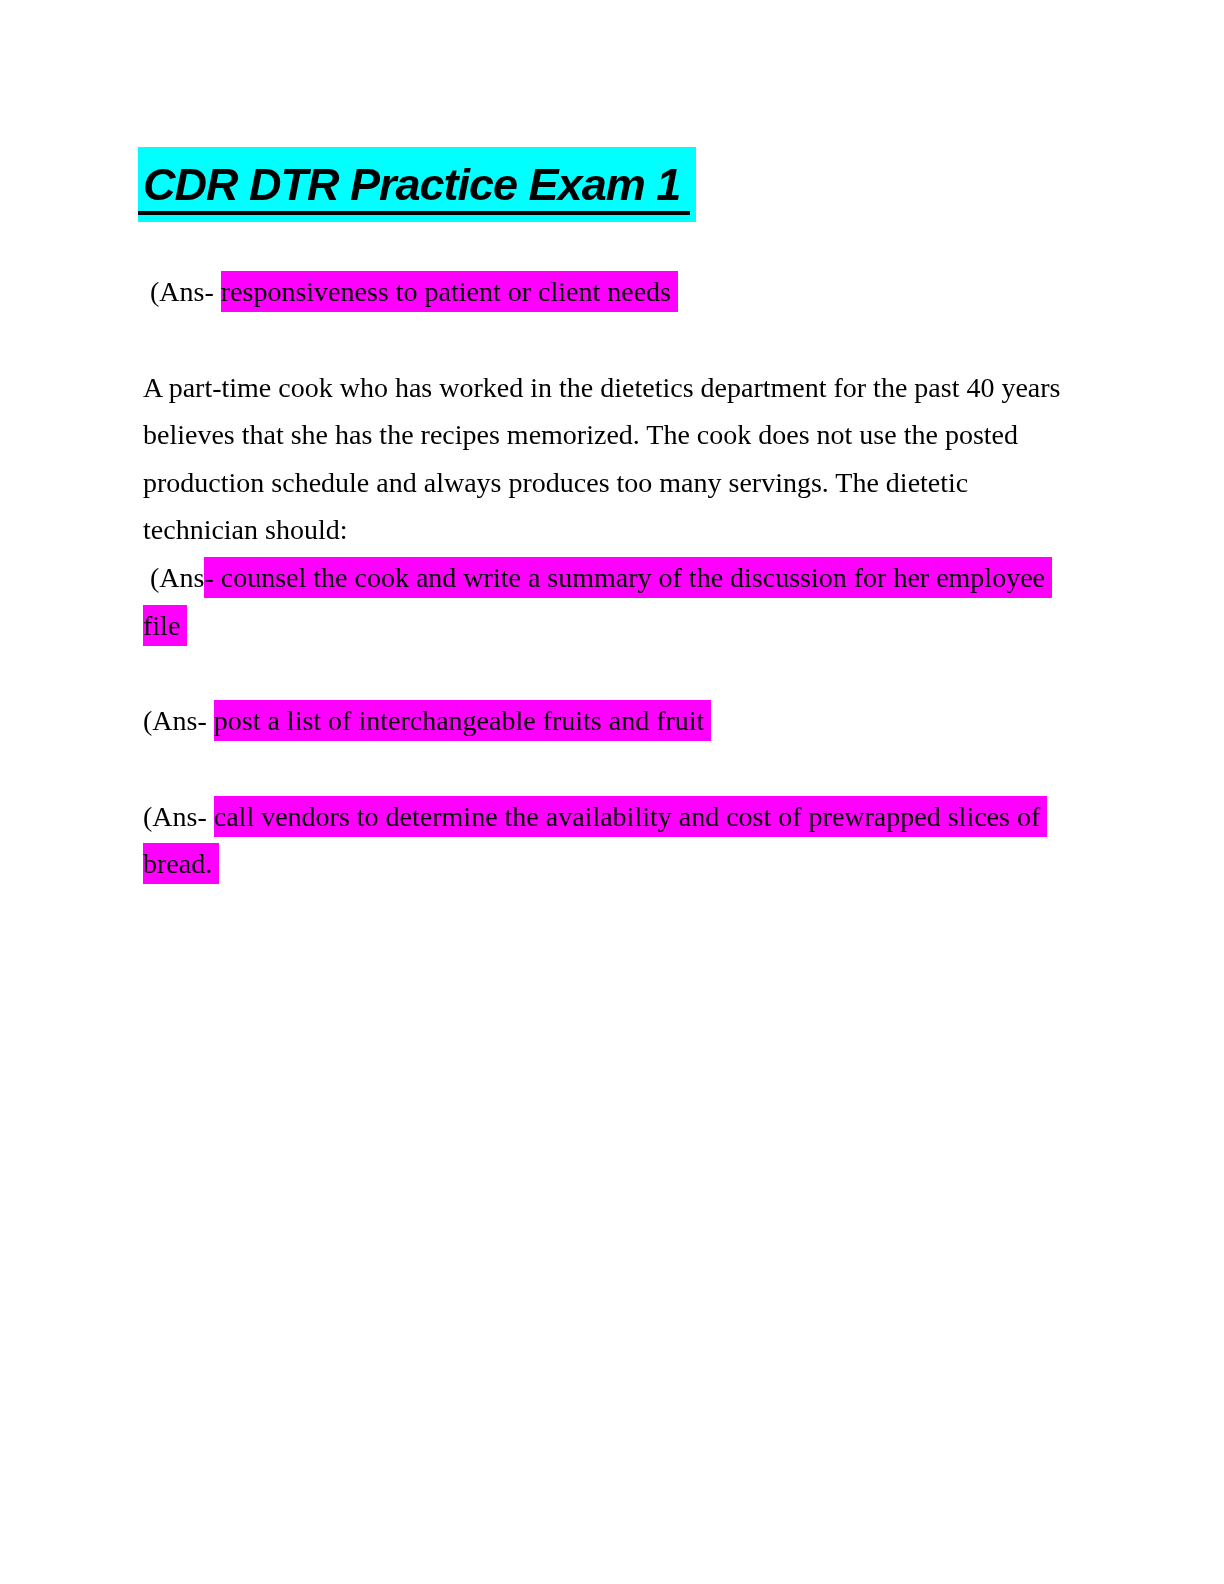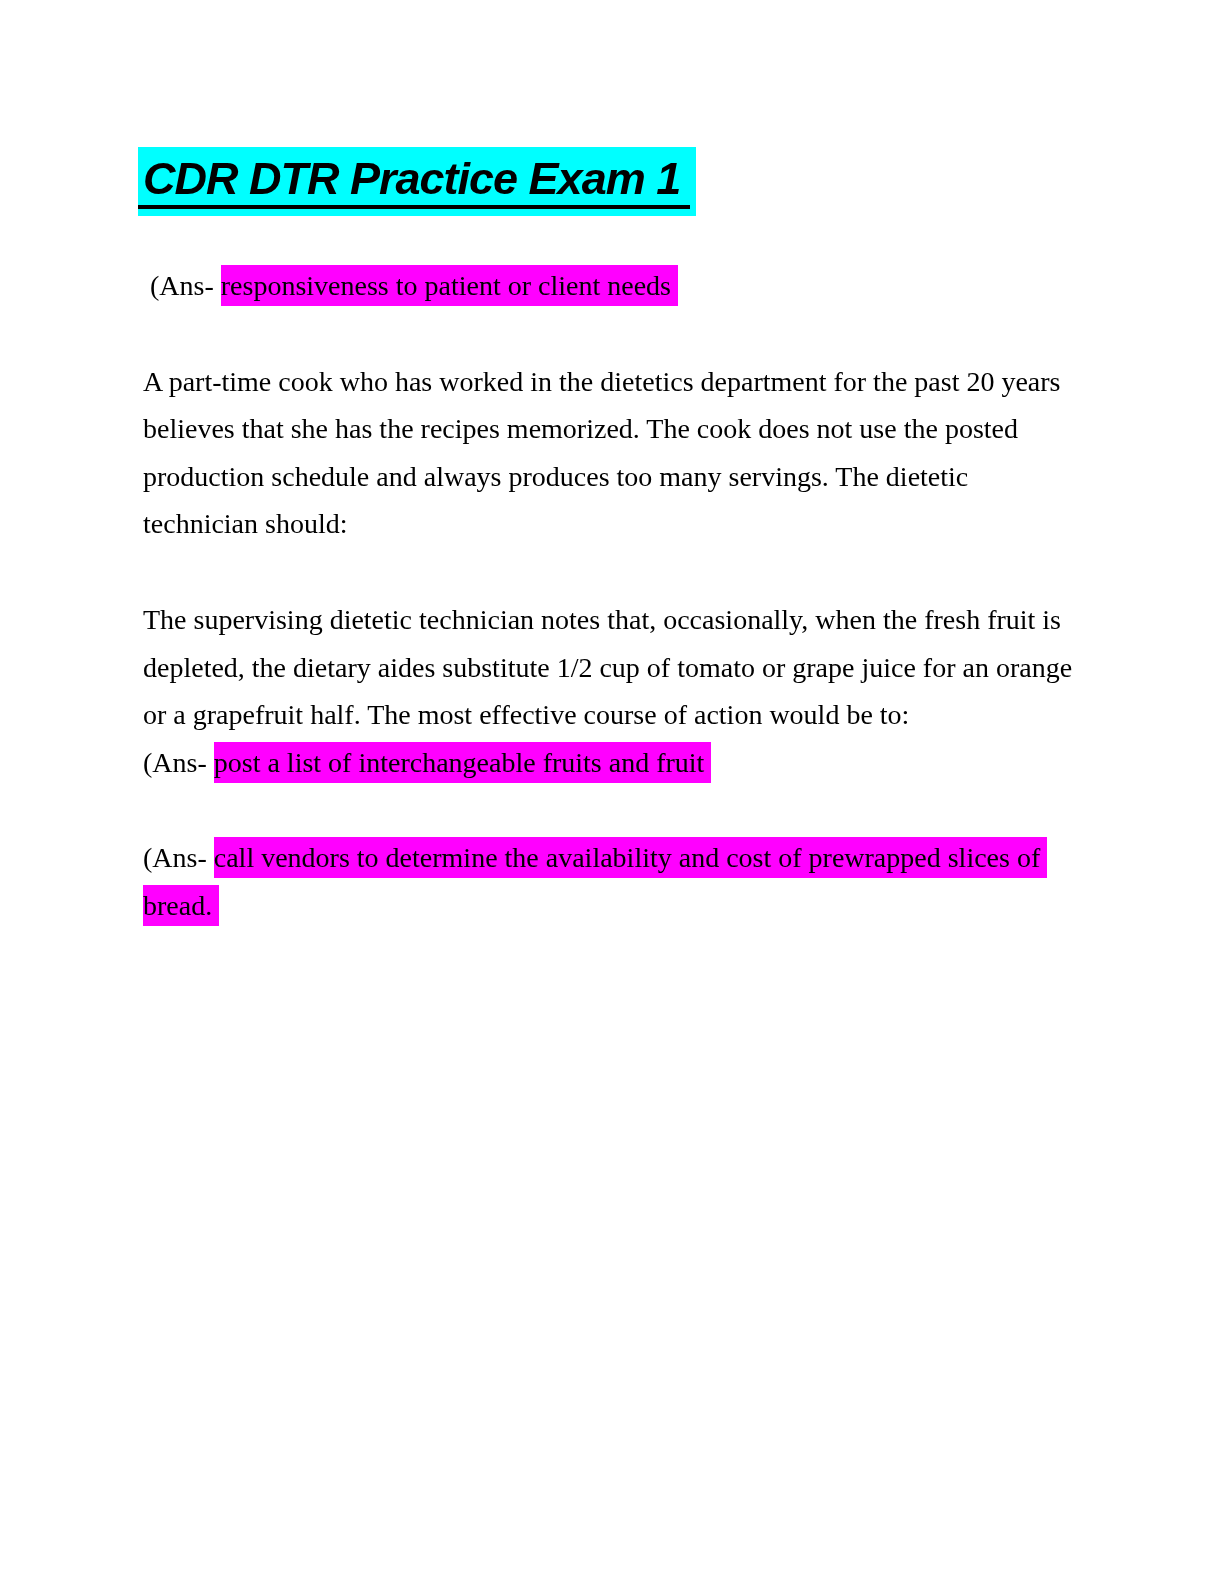--- a/index.html
+++ b/index.html
@@ -26,21 +26,21 @@
     line-height: 1;
   }
   .title-hl {
     display: inline-block;
     background: var(--title-hl, #00ffff);
     padding: 0 6px 7px 0;
   }
   .title-under {
     display: inline-block;
     border-bottom: 4px solid #000;
-    padding: 9px 10px 4px 5px;
+    padding: 15px 10px 4px 5px;
   }
   .qa-block { margin: 0 0 48px 0; }
   .qa-block p { margin: 0; line-height: 47.6px; }
   .answer-line { white-space: pre-wrap; }
   .ans-prefix { font-weight: 400; }
   .hl {
     background: var(--answer-hl, #ff00ff);
     padding: 5px 0;
     margin-top: 28px;
   }
@@ -52,25 +52,25 @@
 
   <h1 class="doc-title">
     <span class="title-hl"><span class="title-under">CDR DTR Practice Exam 1</span></span>
   </h1>
 
   <section class="qa-block">
     <p class="answer-line"><span class="ans-prefix"> (Ans- </span><span class="hl">responsiveness to patient or client needs </span></p>
   </section>
 
   <section class="qa-block">
-    <p class="question-text">A part-time cook who has worked in the dietetics department for the past 20 years believes that she has the recipes memorized. The cook does not use the posted production schedule and always produces too many servings. The dietetic technician should:</p>
+    <p class="question-text">A part-time cook who has worked in the dietetics department for the past 40 years believes that she has the recipes memorized. The cook does not use the posted production schedule and always produces too many servings. The dietetic technician should:</p>
+    <p class="answer-line"><span class="ans-prefix"> (Ans</span><span class="hl">- counsel the cook and write a summary of the discussion for her employee file </span></p>
   </section>
 
   <section class="qa-block">
-    <p class="question-text">The supervising dietetic technician notes that, occasionally, when the fresh fruit is depleted, the dietary aides substitute 1/2 cup of tomato or grape juice for an orange or a grapefruit half. The most effective course of action would be to:</p>
     <p class="answer-line"><span class="ans-prefix">(Ans- </span><span class="hl">post a list of interchangeable fruits and fruit </span></p>
   </section>
 
   <section class="qa-block">
     <p class="answer-line"><span class="ans-prefix">(Ans- </span><span class="hl">call vendors to determine the availability and cost of prewrapped slices of bread. </span></p>
   </section>
 
 </div>
 
 </body></html>

